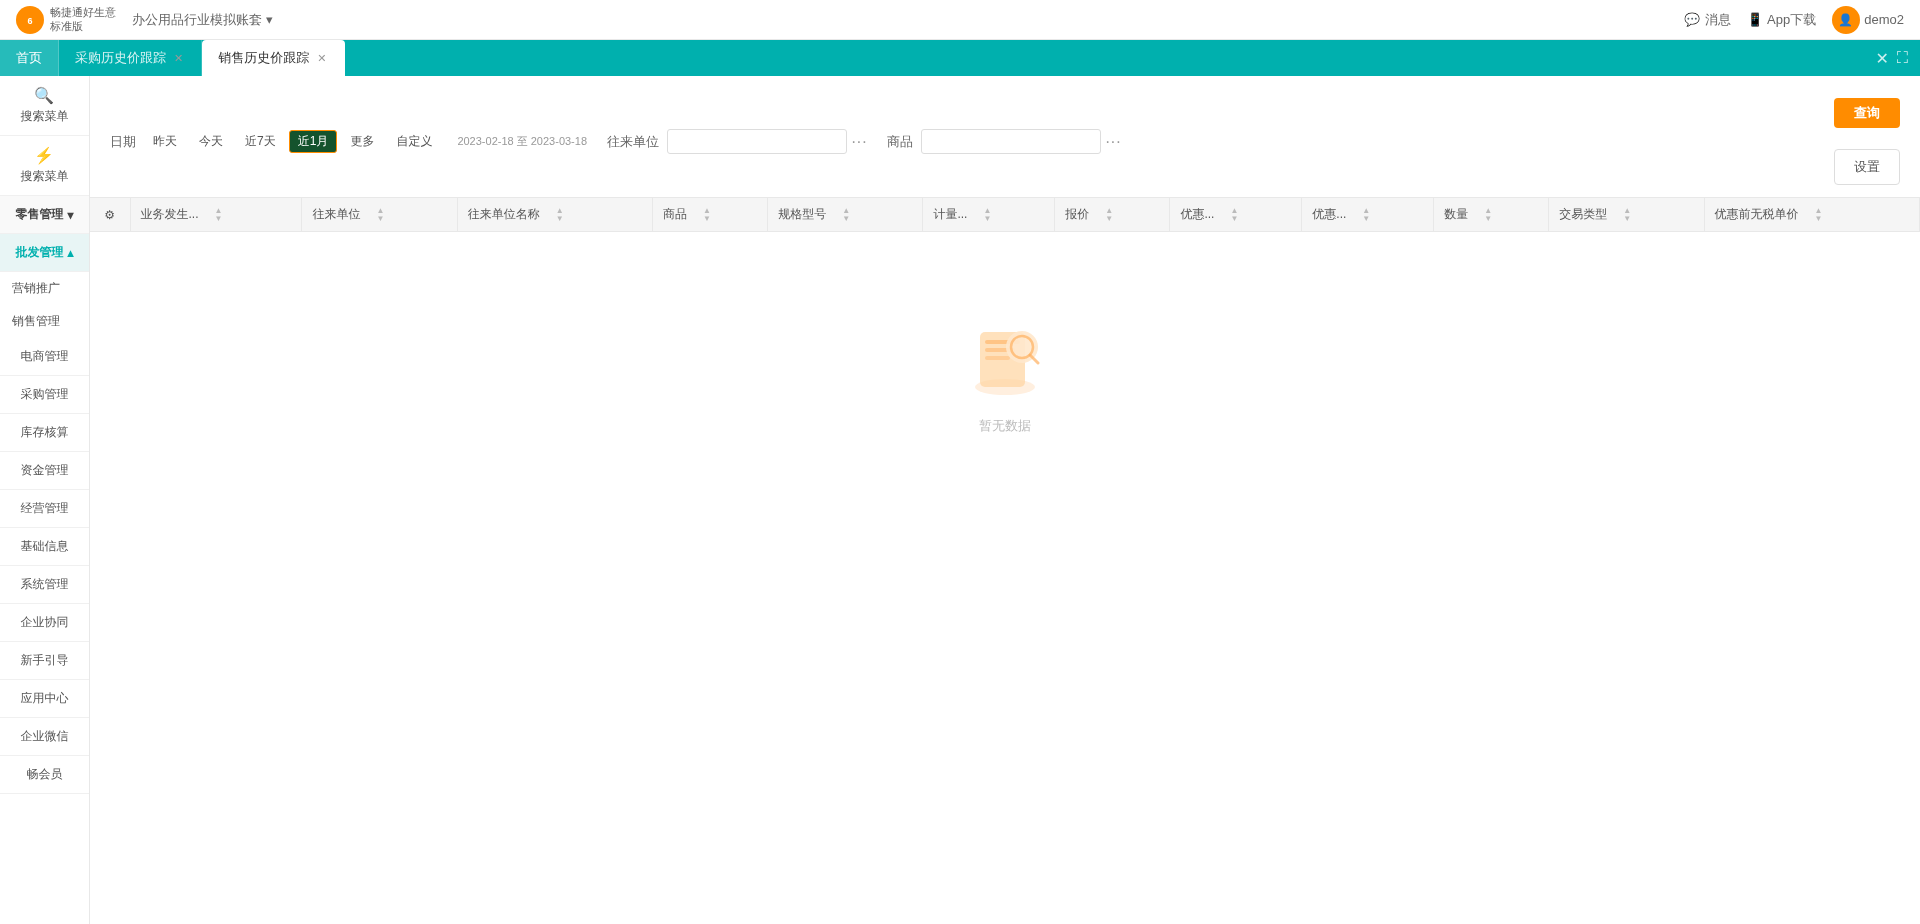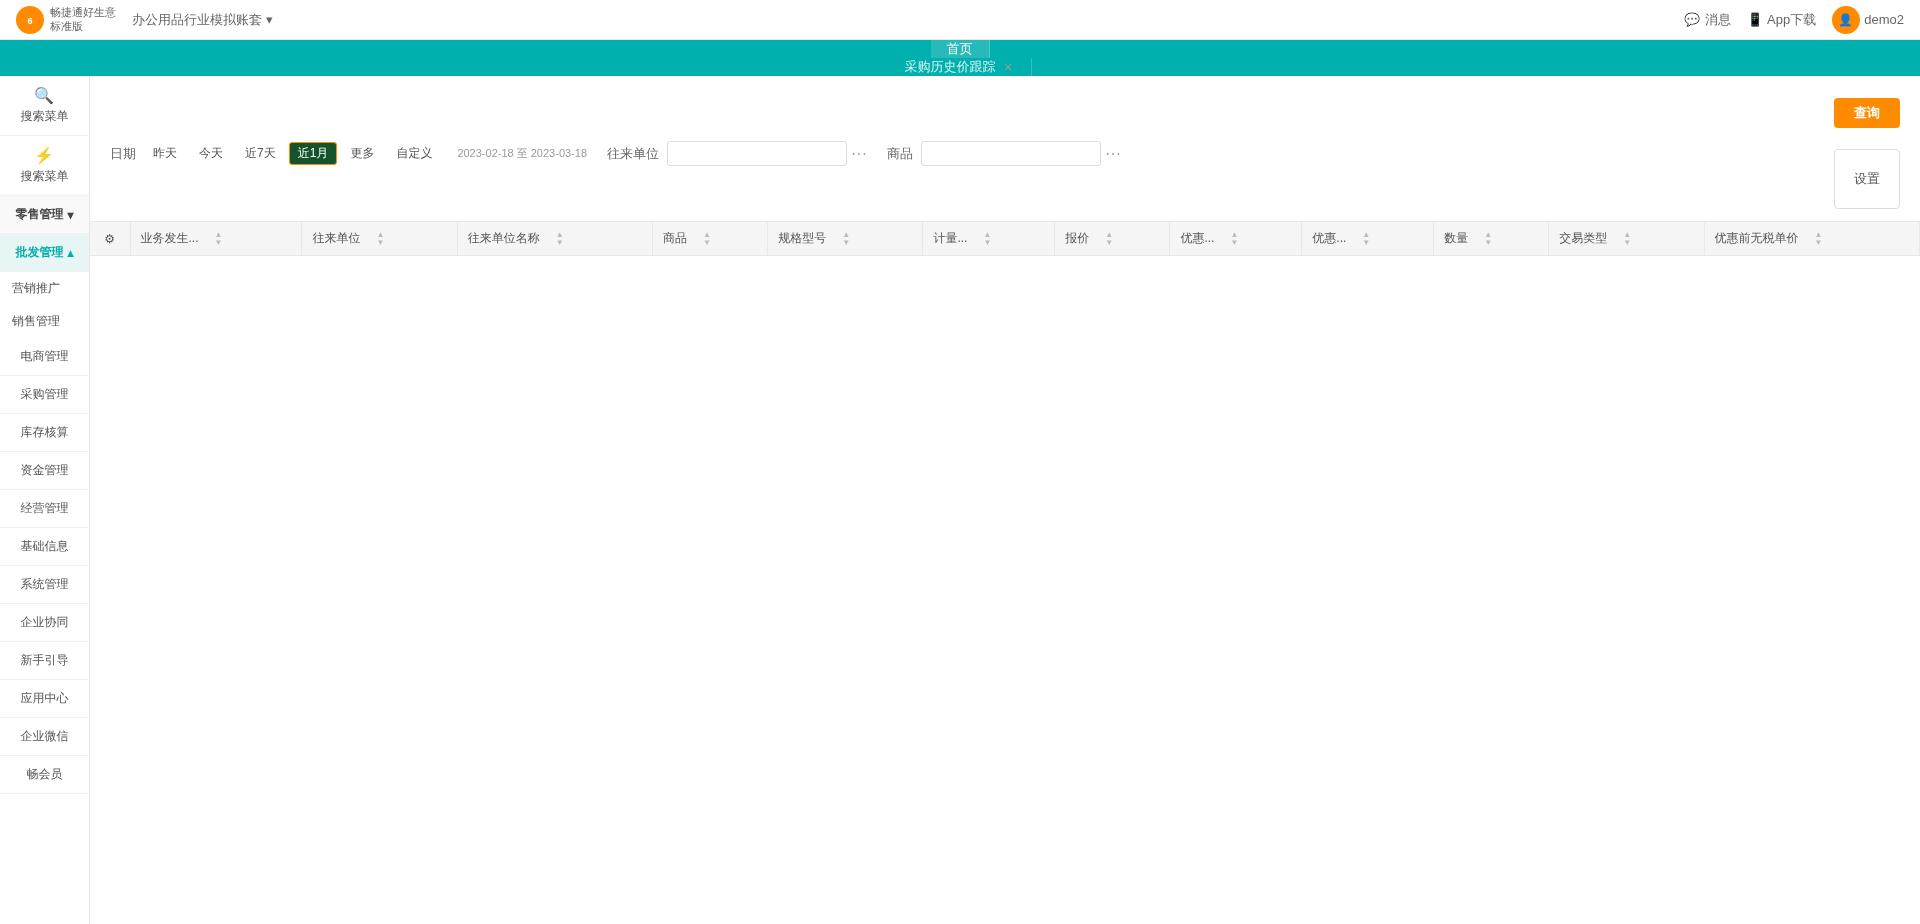--- a/index.html
+++ b/index.html
@@ -80,21 +80,20 @@
     }
 
     
     .tab-bar {
       height: 36px;
       background: #00b0ae;
       display: flex;
       align-items: center;
       padding: 0 0;
       flex-shrink: 0;
-      flex-direction: column;
     }
     .tab-item {
       height: 36px;
       padding: 0 16px;
       display: flex;
       align-items: center;
       gap: 6px;
       cursor: pointer;
       font-size: 13px;
       color: rgba(255,255,255,0.85);
@@ -306,21 +305,21 @@
       padding: 6px 20px;
       border-radius: 4px;
       cursor: pointer;
       font-size: 13px;
       font-weight: bold;
     }
     .settings-btn {
       background: #fff;
       color: #555;
       border: 1px solid #ddd;
-      padding: 20px 16px;
+      padding: 8px 16px;
       border-radius: 4px;
       cursor: pointer;
       font-size: 13px;
     }
     .btn-group {
       display: flex;
       flex-direction: column;
       gap: 21px;
       margin-left: auto;
     }
@@ -658,15 +657,31 @@
                     <span>▼</span>
                   </div>
               </div>
             </th>
           </tr>
         </thead>
         <tbody id="table-body">
         </tbody>
       </table>
 
+      <div class="empty-state">
+        <div style="margin-bottom:12px;">
+          <svg width="90" height="90" viewBox="0 0 90 90" xmlns="http://www.w3.org/2000/svg">
+
+            <ellipse cx="45" cy="75" rx="30" ry="8" fill="#ffe0c0" opacity="0.5"></ellipse>
+            <rect x="20" y="20" width="45" height="55" rx="5" fill="#ffd4a0" opacity="0.7"></rect>
+            <rect x="25" y="28" width="35" height="4" rx="2" fill="#ffb060" opacity="0.6"></rect>
+            <rect x="25" y="36" width="30" height="4" rx="2" fill="#ffb060" opacity="0.5"></rect>
+            <rect x="25" y="44" width="25" height="4" rx="2" fill="#ffb060" opacity="0.4"></rect>
+            <circle cx="62" cy="35" r="16" fill="#ffe8cc" opacity="0.9"></circle>
+            <circle cx="62" cy="35" r="11" fill="none" stroke="#ffb060" stroke-width="2.5" opacity="0.7"></circle>
+            <line x1="70" y1="43" x2="78" y2="51" stroke="#ffb060" stroke-width="3" stroke-linecap="round" opacity="0.7"></line>
+          </svg>
+        </div>
+        <span class="empty-text">暂无数据</span>
+      </div>
     </div>
   </div>
 </div>
 
 </body></html>

